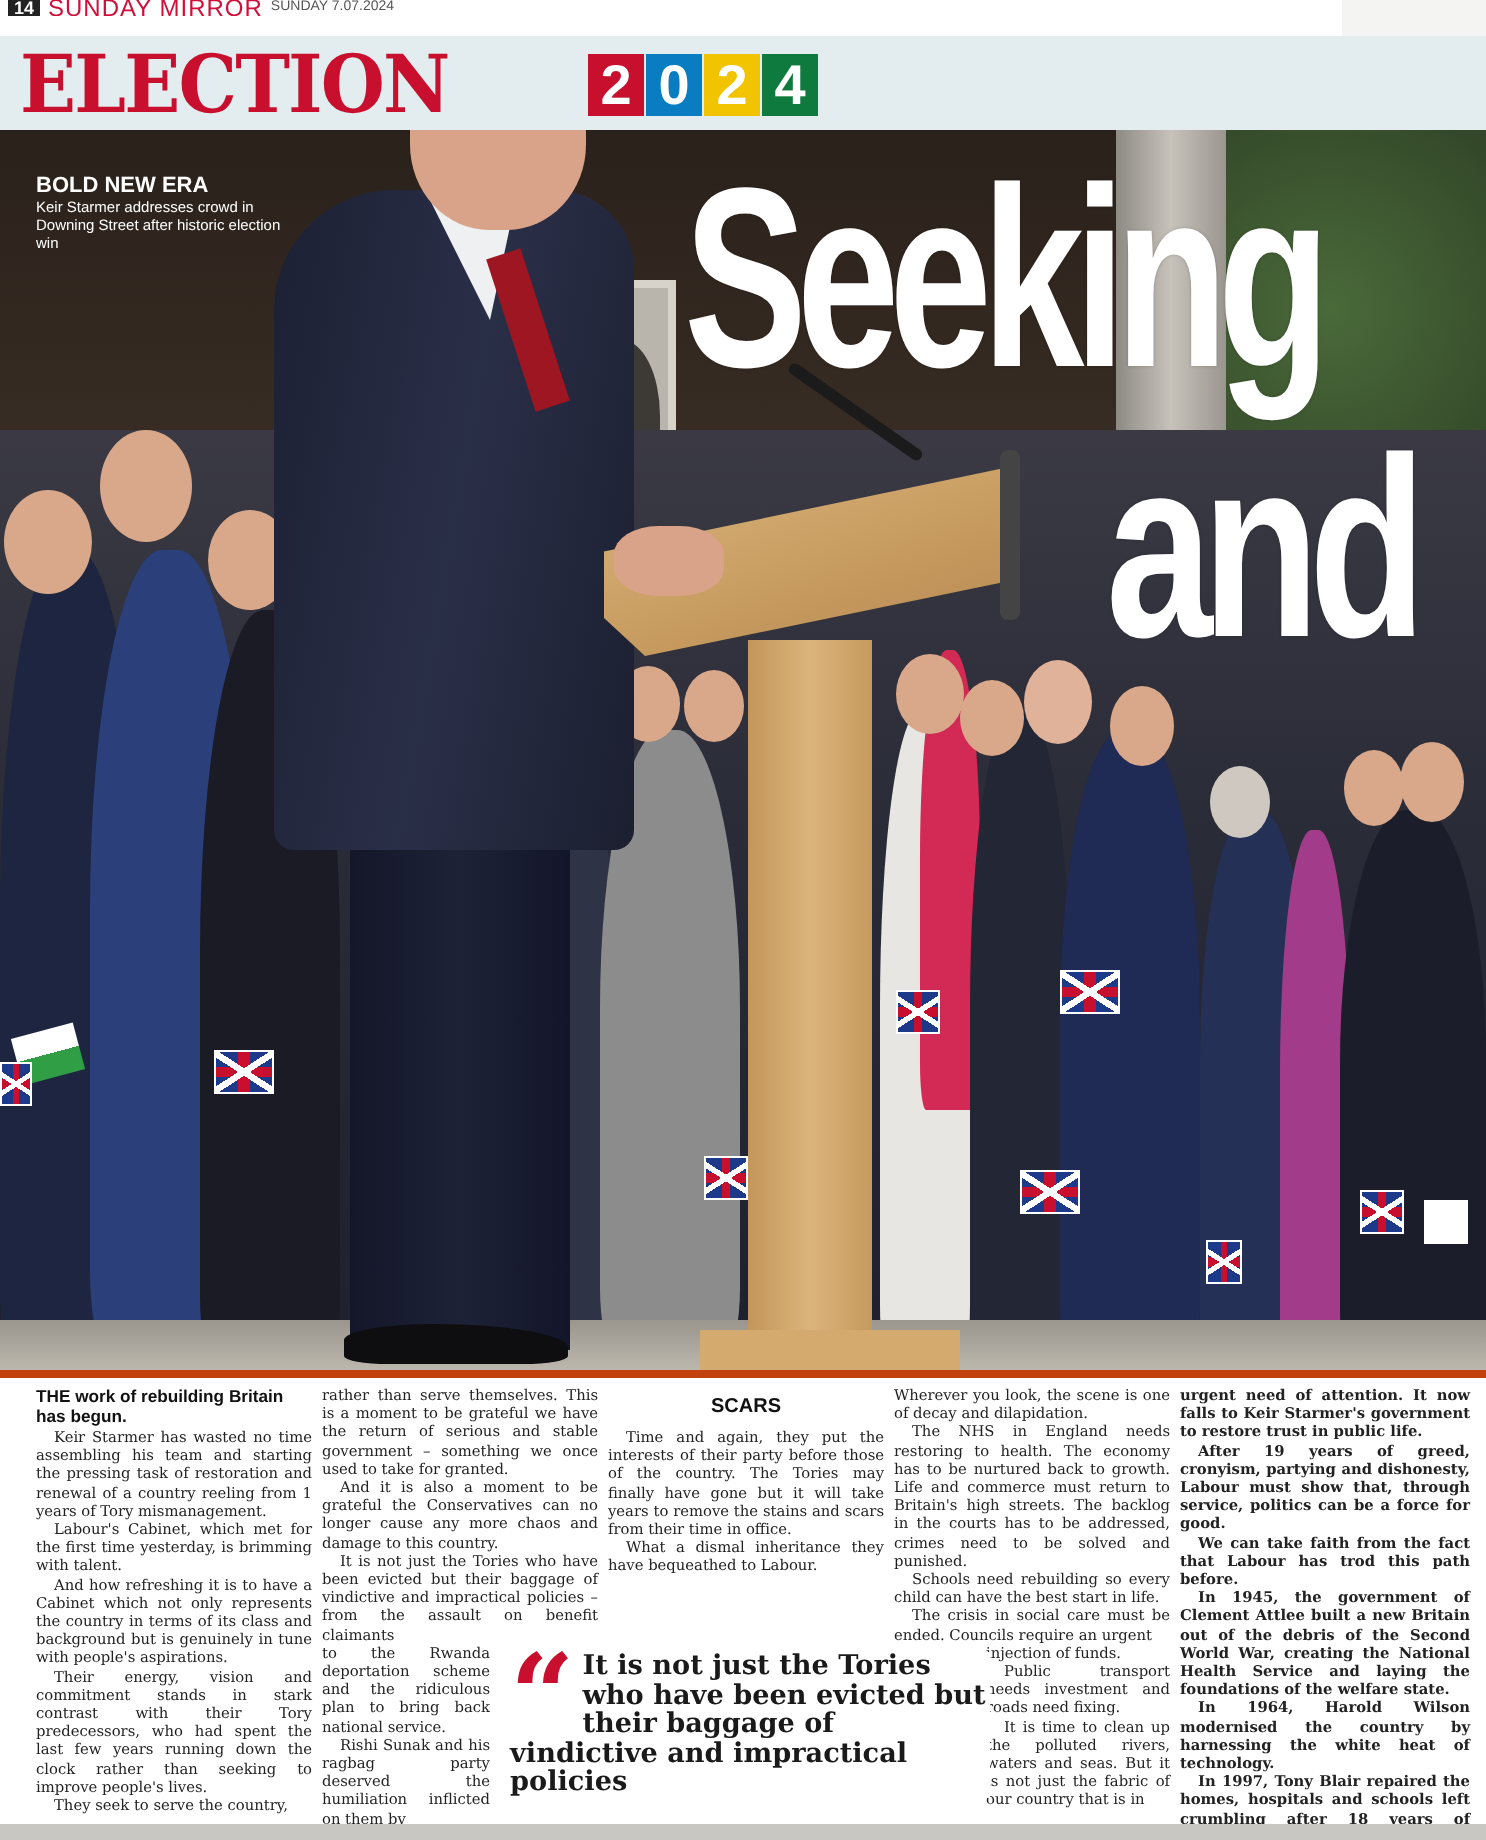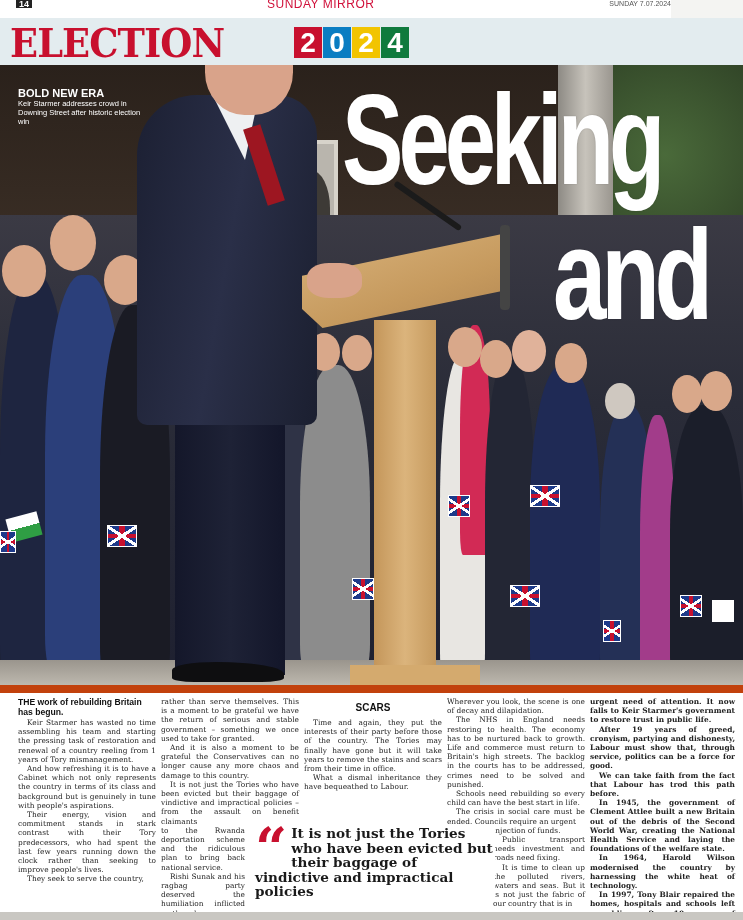--- a/index.html
+++ b/index.html
@@ -1,20 +1,20 @@
 <!DOCTYPE html>
 <html><head>
 <meta charset="utf-8">
 <style>
   * { box-sizing: border-box; margin: 0; padding: 0; }
   html, body { width: 743px; height: 920px; overflow: hidden; background: #f4f4f2; }
   body { position: relative; font-family: "DejaVu Serif", serif; }
 
   
-  .folio { position: absolute; left: 0; top: 0; width: 671px; height: 18px; background: #fff; display: flex; align-items: flex-start; gap: 4px; padding-left: 16px; overflow: hidden; justify-content: space-between; }
+  .folio { position: absolute; left: 0; top: 0; width: 671px; height: 18px; background: #fff; display: flex; align-items: flex-start; gap: 4px; padding-left: 4px; overflow: hidden; }
   .folio .pg { background: #222; color: #fff; font-family: "Liberation Sans", sans-serif; font-weight: bold; font-size: 9px; line-height: 9px; padding: 0 3px; height: 8px; }
   .folio .paper { color: #d0103a; font-family: "Liberation Sans", sans-serif; font-size: 12px; line-height: 8px; letter-spacing: 0.5px; height: 8px; overflow: hidden; }
   .folio .date { color: #555; font-family: "Liberation Sans", sans-serif; font-size: 7px; line-height: 8px; height: 8px; overflow: hidden; }
 
   
   .band { position: absolute; left: 0; top: 18px; width: 743px; height: 47px; background: #e3ecef; }
   .election { position: absolute; left: 10px; top: 20px; font-family: "DejaVu Serif", serif; font-weight: bold; font-size: 40px; line-height: 46px; color: #c8102e; letter-spacing: -1px; transform: scaleX(0.92); transform-origin: left; }
   .year { position: absolute; left: 294px; top: 27px; display: flex; gap: 1px; }
   .year span { width: 28px; height: 31px; display: flex; align-items: center; justify-content: center; font-family: "Liberation Sans", sans-serif; font-weight: bold; font-size: 28px; color: #fff; }
 
@@ -57,21 +57,21 @@
   .headline { position: absolute; left: 340px; top: 10px; width: 400px; font-family: "Liberation Sans", sans-serif; font-weight: bold; color: #fff; text-shadow: 0 0 2px rgba(0,0,0,0.2); }
   .hl-1 { position: absolute; left: 2px; top: 5px; font-size: 128px; line-height: 120px; letter-spacing: -7px; transform: scaleX(0.72); transform-origin: left; white-space: nowrap; }
   .hl-2 { position: absolute; left: 213px; top: 140px; font-size: 128px; line-height: 120px; letter-spacing: -7px; transform: scaleX(0.75); transform-origin: left; white-space: nowrap; }
 
   
   .caption { position: absolute; left: 18px; top: 22px; width: 130px; font-family: "Liberation Sans", sans-serif; color: #fff; }
   .caption .kicker { font-weight: bold; font-size: 11px; line-height: 12px; }
   .caption .text { font-size: 7.5px; line-height: 9px; font-weight: normal; }
 
   
-  .article { position: absolute; left: 0; top: 685px; width: 743px; height: 235px; background: #fff; border-top: 8px solid #c2410c; }
+  .article { position: absolute; left: 0; top: 685px; width: 743px; height: 235px; background: #fff; border-top: 4px solid #c2410c; }
   .article-inner { position: absolute; left: 18px; top: 4px; width: 722px; height: 215px; }
   .col { position: absolute; top: 0; width: 138px; font-family: "DejaVu Serif", serif; font-size: 7.4px; line-height: 9.2px; color: #222; text-align: justify; }
   .col p { text-indent: 9px; margin-bottom: 0; }
   .col p.noindent { text-indent: 0; }
   .lead { font-family: "Liberation Sans", sans-serif; font-weight: bold; font-size: 8.6px; line-height: 10px; color: #111; text-align: left; margin-bottom: 1px; }
   .subhead { font-family: "Liberation Sans", sans-serif; font-weight: bold; font-size: 10px; line-height: 14px; text-align: center; margin: 4px 0 3px; color: #111; }
   .c1 { left: 0; }
   .c2 { left: 143px; }
   .c3 { left: 286px; }
   .c4 { left: 429px; }
@@ -175,20 +175,21 @@
     <div class="hl-1">Seeking</div>
     <div class="hl-2">and</div>
   </div>
 </div>
 
 <div class="article">
   <div class="article-inner">
     <div class="col c1">
       <div class="lead">THE work of rebuilding Britain has begun.</div>
       <p>Keir Starmer has wasted no time assembling his team and starting the pressing task of restoration and renewal of a country reeling from 1 years of Tory mismanagement.</p>
+      <p>Labour's Cabinet, which met for the first time yesterday, is brimming with talent.</p>
       <p>And how refreshing it is to have a Cabinet which not only represents the country in terms of its class and background but is genuinely in tune with people's aspirations.</p>
       <p>Their energy, vision and commitment stands in stark contrast with their Tory predecessors, who had spent the last few years running down the clock rather than seeking to improve people's lives.</p>
       <p>They seek to serve the country,</p>
     </div>
 
     <div class="col c2">
       <p class="noindent">rather than serve themselves. This is a moment to be grateful we have the return of serious and stable government – something we once used to take for granted.</p>
       <p>And it is also a moment to be grateful the Conservatives can no longer cause any more chaos and damage to this country.</p>
       <p>It is not just the Tories who have been evicted but their baggage of vindictive and impractical policies – from the assault on benefit claimants</p>
       <div class="narrow">

